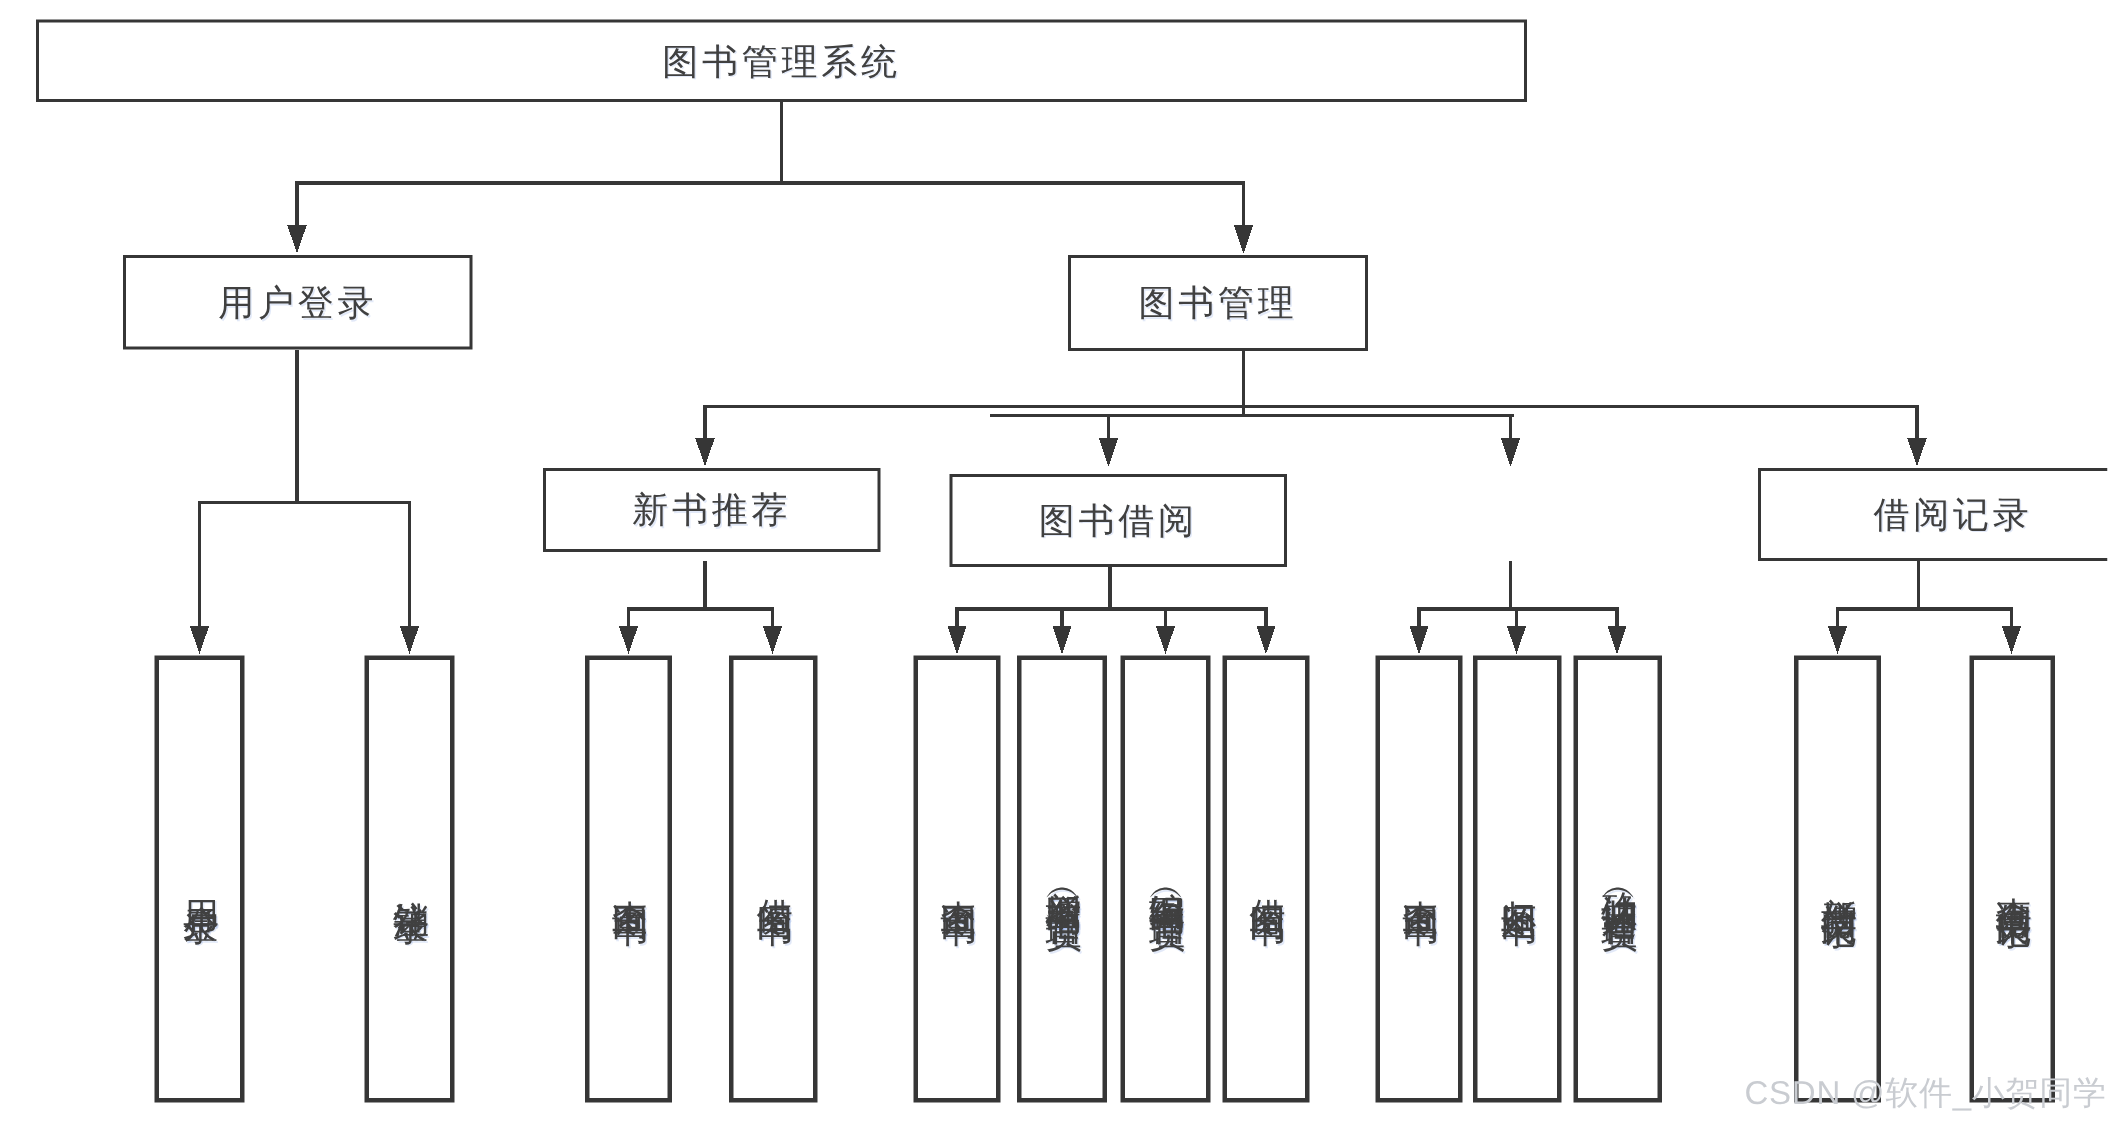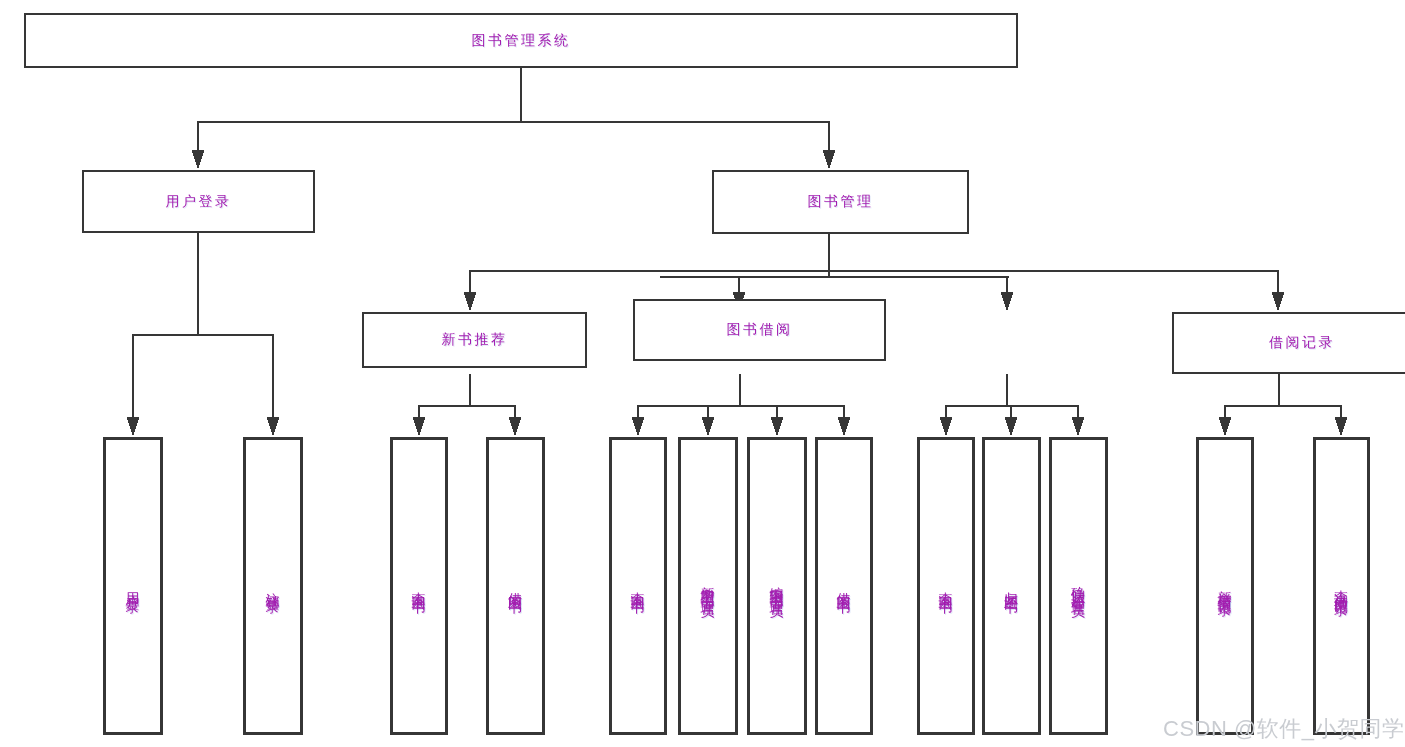--- a/index.html
+++ b/index.html
@@ -13,22 +13,22 @@
   .wires{position:absolute;left:0;top:0;width:1405px;height:747px;}
   .box{
     position:absolute;
     box-sizing:border-box;
     background:#ffffff;
     border:2.5px solid #363636;
     display:flex;align-items:center;justify-content:center;
   }
   .leaf{border-width:3px;}
   .box span{
-    color:#a21caf;
-    font-size:14px;
+    color:#404040;
+    font-size:24px;
     letter-spacing:2.5px;
     white-space:nowrap;
     text-shadow:1px 1px 0 rgba(125,155,225,0.22);
   }
   .vt{
     writing-mode:vertical-rl;
     text-orientation:mixed;
     letter-spacing:10px;
     line-height:1;
     white-space:normal !important;
@@ -113,28 +113,28 @@
     <polygon points="1334.5,417 1347.5,417 1341,436" fill="#363636" stroke="none"></polygon>
   </svg>
 
   <div class="box" style="left:24px;top:13px;width:994px;height:55px">
     <span>图书管理系统</span>
   </div>
 
   <div class="box" style="left:82px;top:170px;width:233px;height:63px">
     <span>用户登录</span>
   </div>
-  <div class="box" style="left:712px;top:170px;width:257px;height:64px">
+  <div class="box" style="left:712px;top:170px;width:200px;height:64px">
     <span>图书管理</span>
   </div>
 
   <div class="box" style="left:362px;top:312px;width:225px;height:56px">
     <span>新书推荐</span>
   </div>
-  <div class="box" style="left:633px;top:299px;width:253px;height:62px">
+  <div class="box" style="left:633px;top:316px;width:225px;height:62px">
     <span>图书借阅</span>
   </div>
   <div class="box" style="left:1172px;top:312px;width:260px;height:62px">
     <span>借阅记录</span>
   </div>
 
   <div class="box leaf" style="left:103px;top:437px;width:60px;height:298px">
     <span class="vt">用户登录</span>
   </div>
   <div class="box leaf" style="left:243px;top:437px;width:60px;height:298px">

